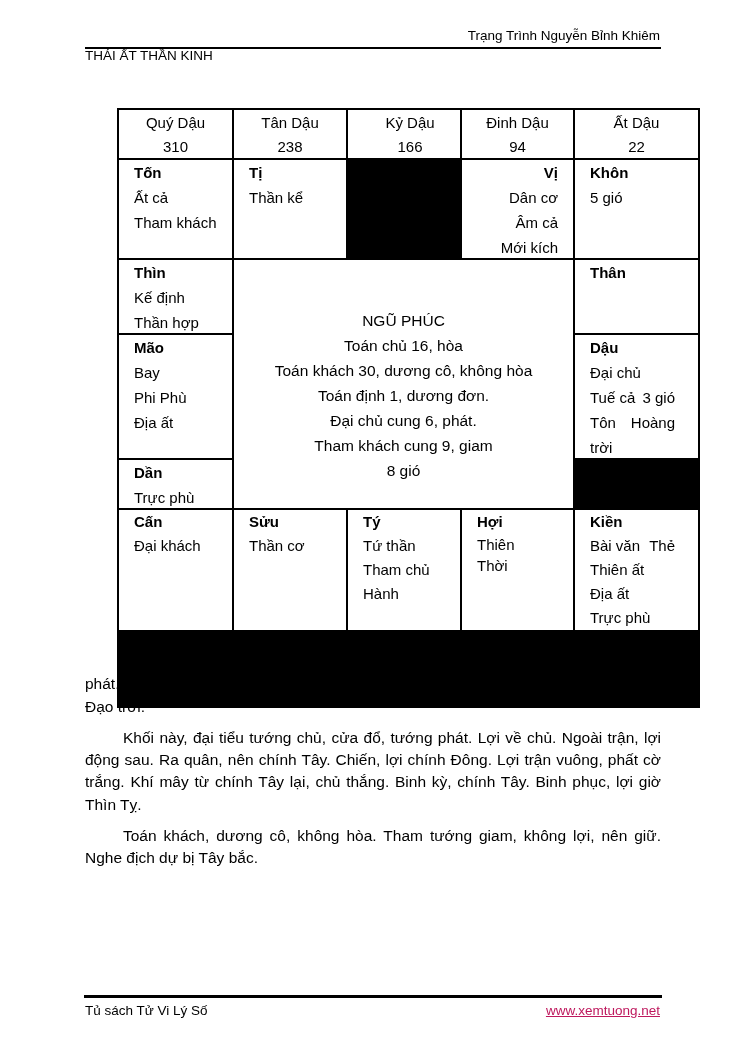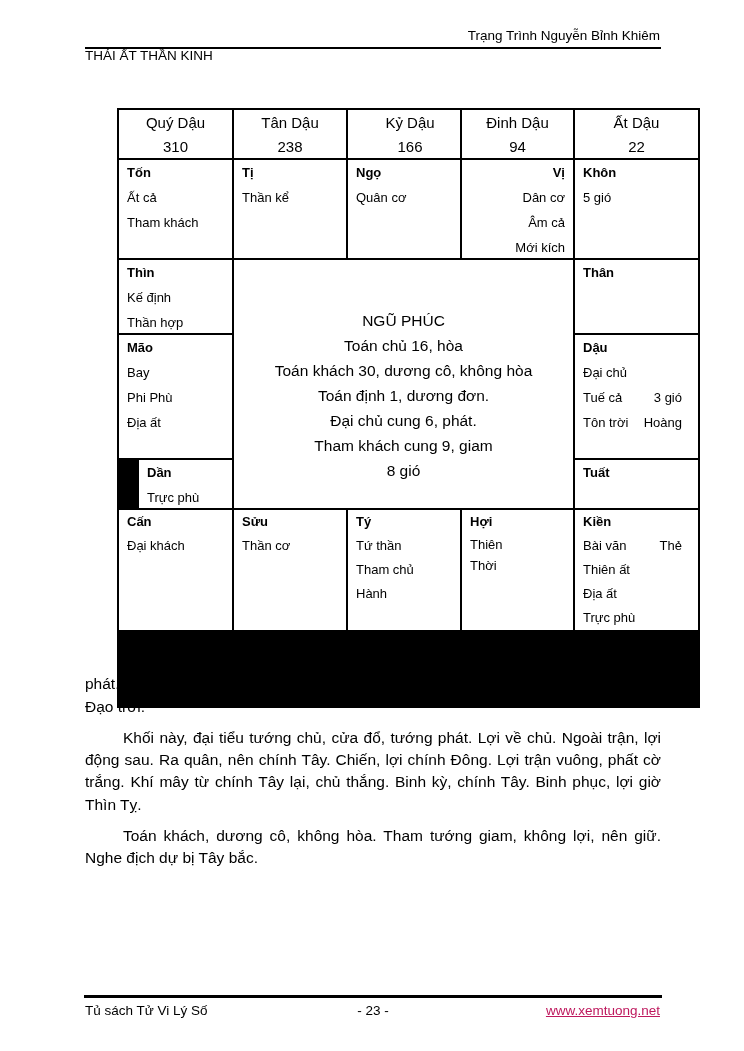--- a/index.html
+++ b/index.html
@@ -22,39 +22,39 @@
   .chart {
     position: absolute; left: 117px; top: 108px;
     width: 583px; height: 600px;
     display: grid;
     grid-template-columns: 113px 112px 112px 111px 123px;
     grid-template-rows: 48px 98px 73px 123px 48px 120px;
     gap: 2px;
     background: #000;
     border: 2px solid #000;
   }
-  .cell { background: #fff; padding: 0 8px; font-size: 13px; line-height: 25px; overflow: hidden; }
+  .cell { background: #fff; padding: 0 15px; font-size: 15px; line-height: 25px; overflow: hidden; }
   .cell .title { font-weight: bold; }
   .ycell { background: #fff; text-align: center; font-size: 15px; line-height: 24px; padding-top: 1px; overflow: hidden; }
   .center-cell {
     background: #fff; grid-column: 2 / span 3; grid-row: 3 / span 3;
     text-align: center; font-size: 15.5px; line-height: 25px; padding-top: 48px;
     overflow: hidden;
   }
   .r6 { line-height: 24px; }
   .tight div.ln { line-height: 21px; }
   .tight .title { line-height: 24px; }
   .split { display: flex; justify-content: space-between; padding-right: 8px; }
 
   
   .h1 { grid-area: 1 / 1; } .h2 { grid-area: 1 / 2; } .h3 { grid-area: 1 / 3; padding-left: 12px; }
   .h4 { grid-area: 1 / 4; } .h5 { grid-area: 1 / 5; }
   .ton  { grid-area: 2 / 1; } .ti   { grid-area: 2 / 2; } .ngo { grid-area: 2 / 3; }
   .vi   { grid-area: 2 / 4; text-align: right; } .khon { grid-area: 2 / 5; }
-  .thin { grid-area: 3 / 1; } .mao  { grid-area: 4 / 1; } .dan { grid-area: 5 / 1; margin-left: 20px; }
+  .thin { grid-area: 3 / 1; } .mao  { grid-area: 4 / 1; } .dan { grid-area: 5 / 1; }
   .than { grid-area: 3 / 5; } .dau  { grid-area: 4 / 5; } .tuat{ grid-area: 5 / 5; }
   .can  { grid-area: 6 / 1; } .suu  { grid-area: 6 / 2; } .ty  { grid-area: 6 / 3; }
   .hoi  { grid-area: 6 / 4; } .kien { grid-area: 6 / 5; }
 
   
   .bodytext { position: absolute; left: 85px; top: 651px; width: 576px; }
   .bodytext p {
     font-size: 15.5px; line-height: 22.3px;
     text-align: justify; text-indent: 38px;
     margin-bottom: 9px;
@@ -99,24 +99,20 @@
     </div>
 
     <div class="cell ton">
       <div class="title">Tốn</div>
       <div class="ln">Ất cả</div>
       <div class="ln">Tham khách</div>
     </div>
     <div class="cell ti">
       <div class="title">Tị</div>
       <div class="ln">Thần kể</div>
-    </div>
-    <div class="cell ngo">
-      <div class="title">Ngọ</div>
-      <div class="ln">Quân cơ</div>
     </div>
     <div class="cell vi">
       <div class="title">Vị</div>
       <div class="ln">Dân cơ</div>
       <div class="ln">Âm cả</div>
       <div class="ln">Mới kích</div>
     </div>
     <div class="cell khon">
       <div class="title">Khôn</div>
       <div class="ln">5 gió</div>
@@ -156,23 +152,20 @@
       <div class="ln">Đại chủ</div>
       <div class="ln split">
         <span>Tuế cả</span>
         <span>3 gió</span>
       </div>
       <div class="ln split">
         <span>Tôn trời</span>
         <span>Hoàng</span>
       </div>
     </div>
-    <div class="cell tuat">
-      <div class="title">Tuất</div>
-    </div>
 
     <div class="cell can r6">
       <div class="title">Cấn</div>
       <div class="ln">Đại khách</div>
     </div>
     <div class="cell suu r6">
       <div class="title">Sửu</div>
       <div class="ln">Thần cơ</div>
     </div>
     <div class="cell hoi r6 tight">
@@ -199,16 +192,15 @@
   </div>
 
   <div class="bodytext">
     <p>Ất cả cung 9. Văn tới Kiền, cách. Đại chủ cung 6, phát. Tham chủ cung 8, phát. Đại khách cung 3, phát. Tham khách cung 9 giam. Thần kể Tỵ. Mới Kích tới Đạo trời.</p>
     <p>Khối này, đại tiểu tướng chủ, cửa đổ, tướng phát. Lợi về chủ. Ngoài trận, lợi động sau. Ra quân, nên chính Tây. Chiến, lợi chính Đông. Lợi trận vuông, phất cờ trắng. Khí mây từ chính Tây lại, chủ thắng. Binh kỳ, chính Tây. Binh phục, lợi giờ Thìn Tỵ.</p>
     <p>Toán khách, dương cô, không hòa. Tham tướng giam, không lợi, nên giữ. Nghe địch dự bị Tây bắc.</p>
   </div>
 
   <div class="ftr-rule"></div>
   <div class="ftr-left">Tủ sách Tử Vi Lý Số</div>
-  <div class="ftr-center">- 23 -</div>
   <a href="#" class="ftr-right">www.xemtuong.net</a>
 
 </div>
 
 </body></html>

